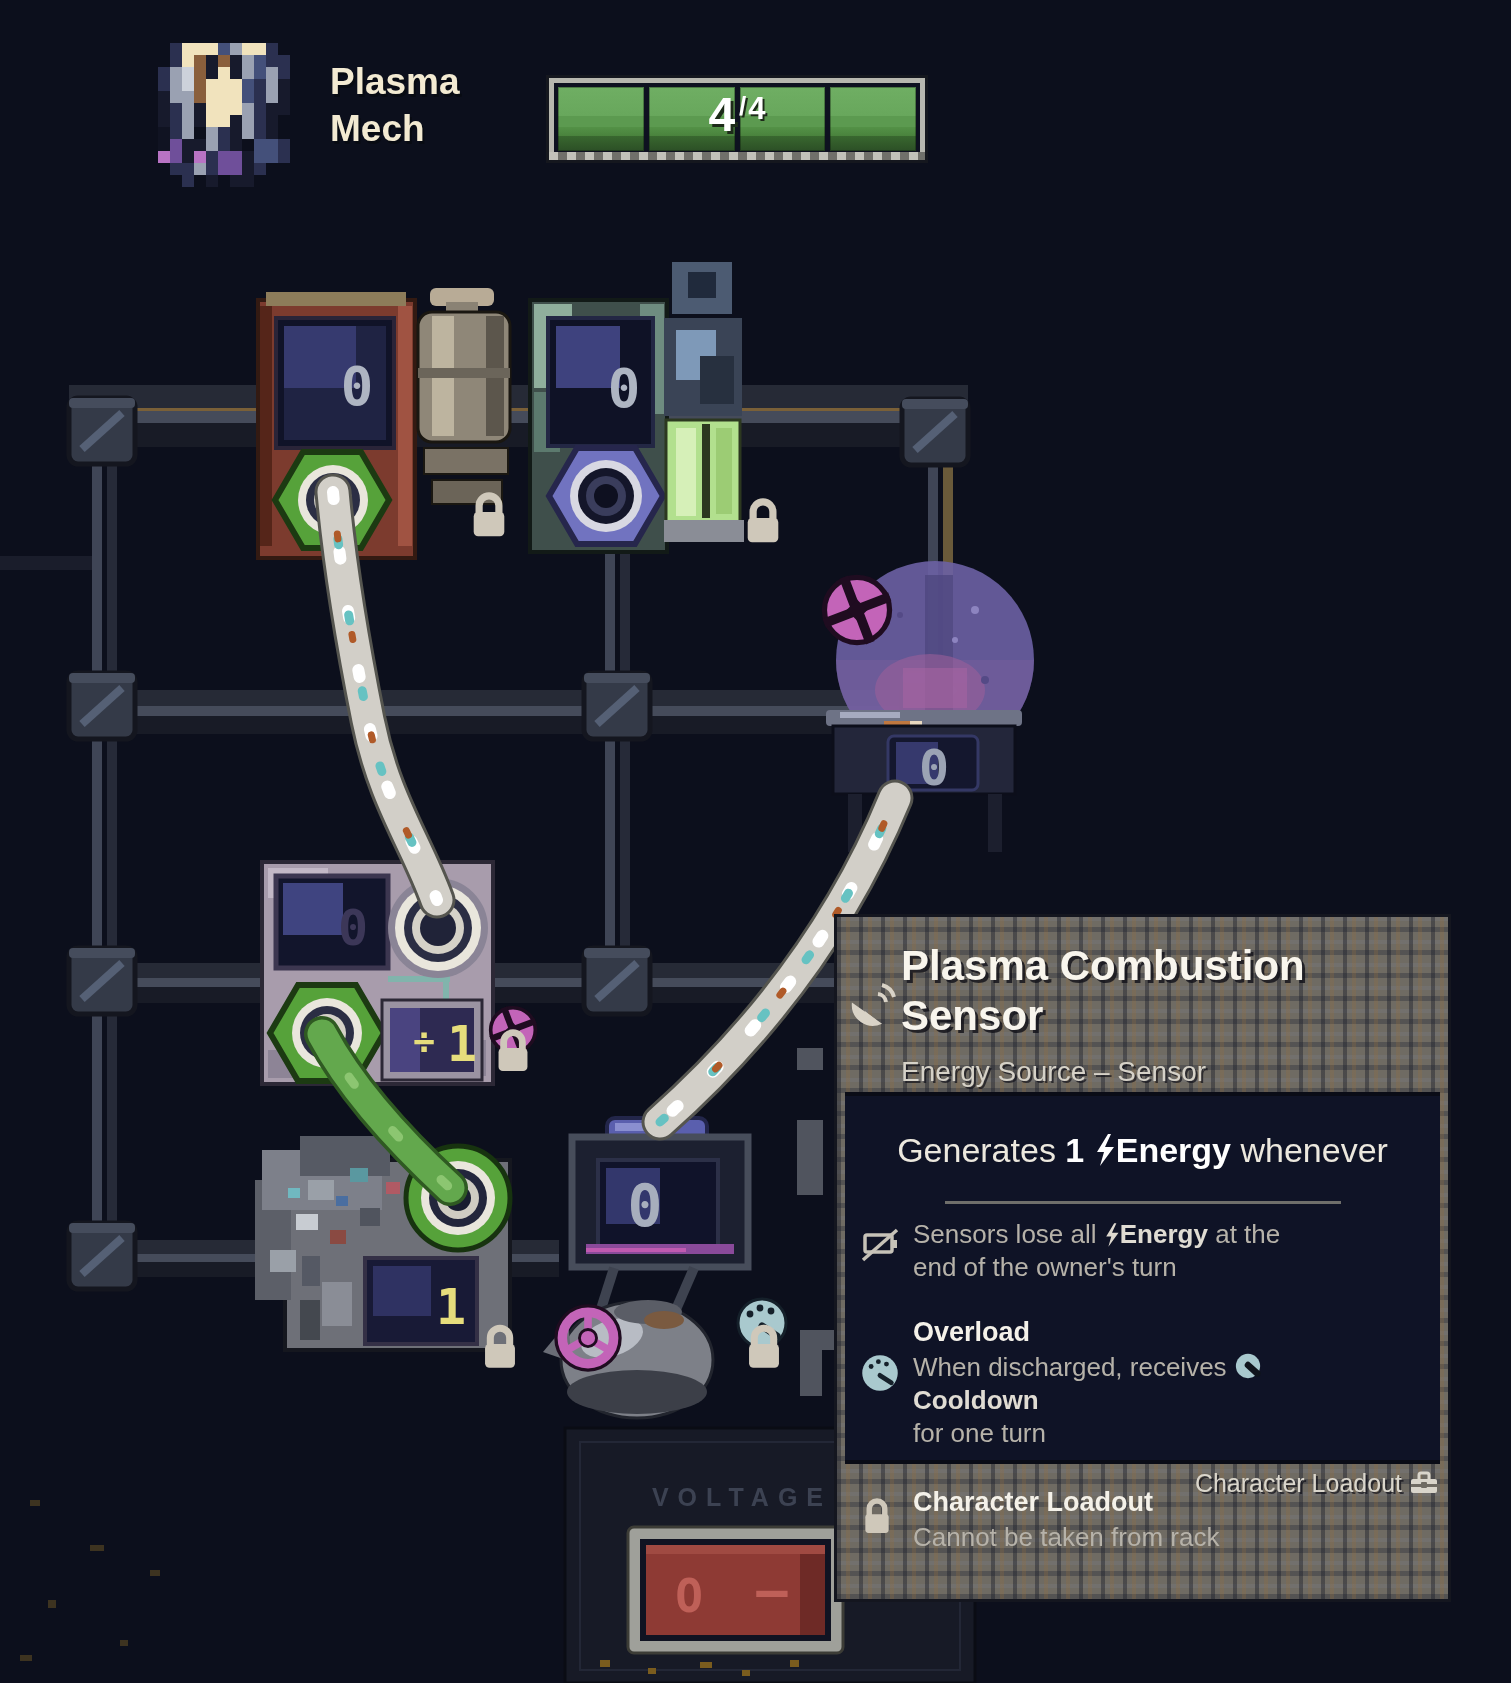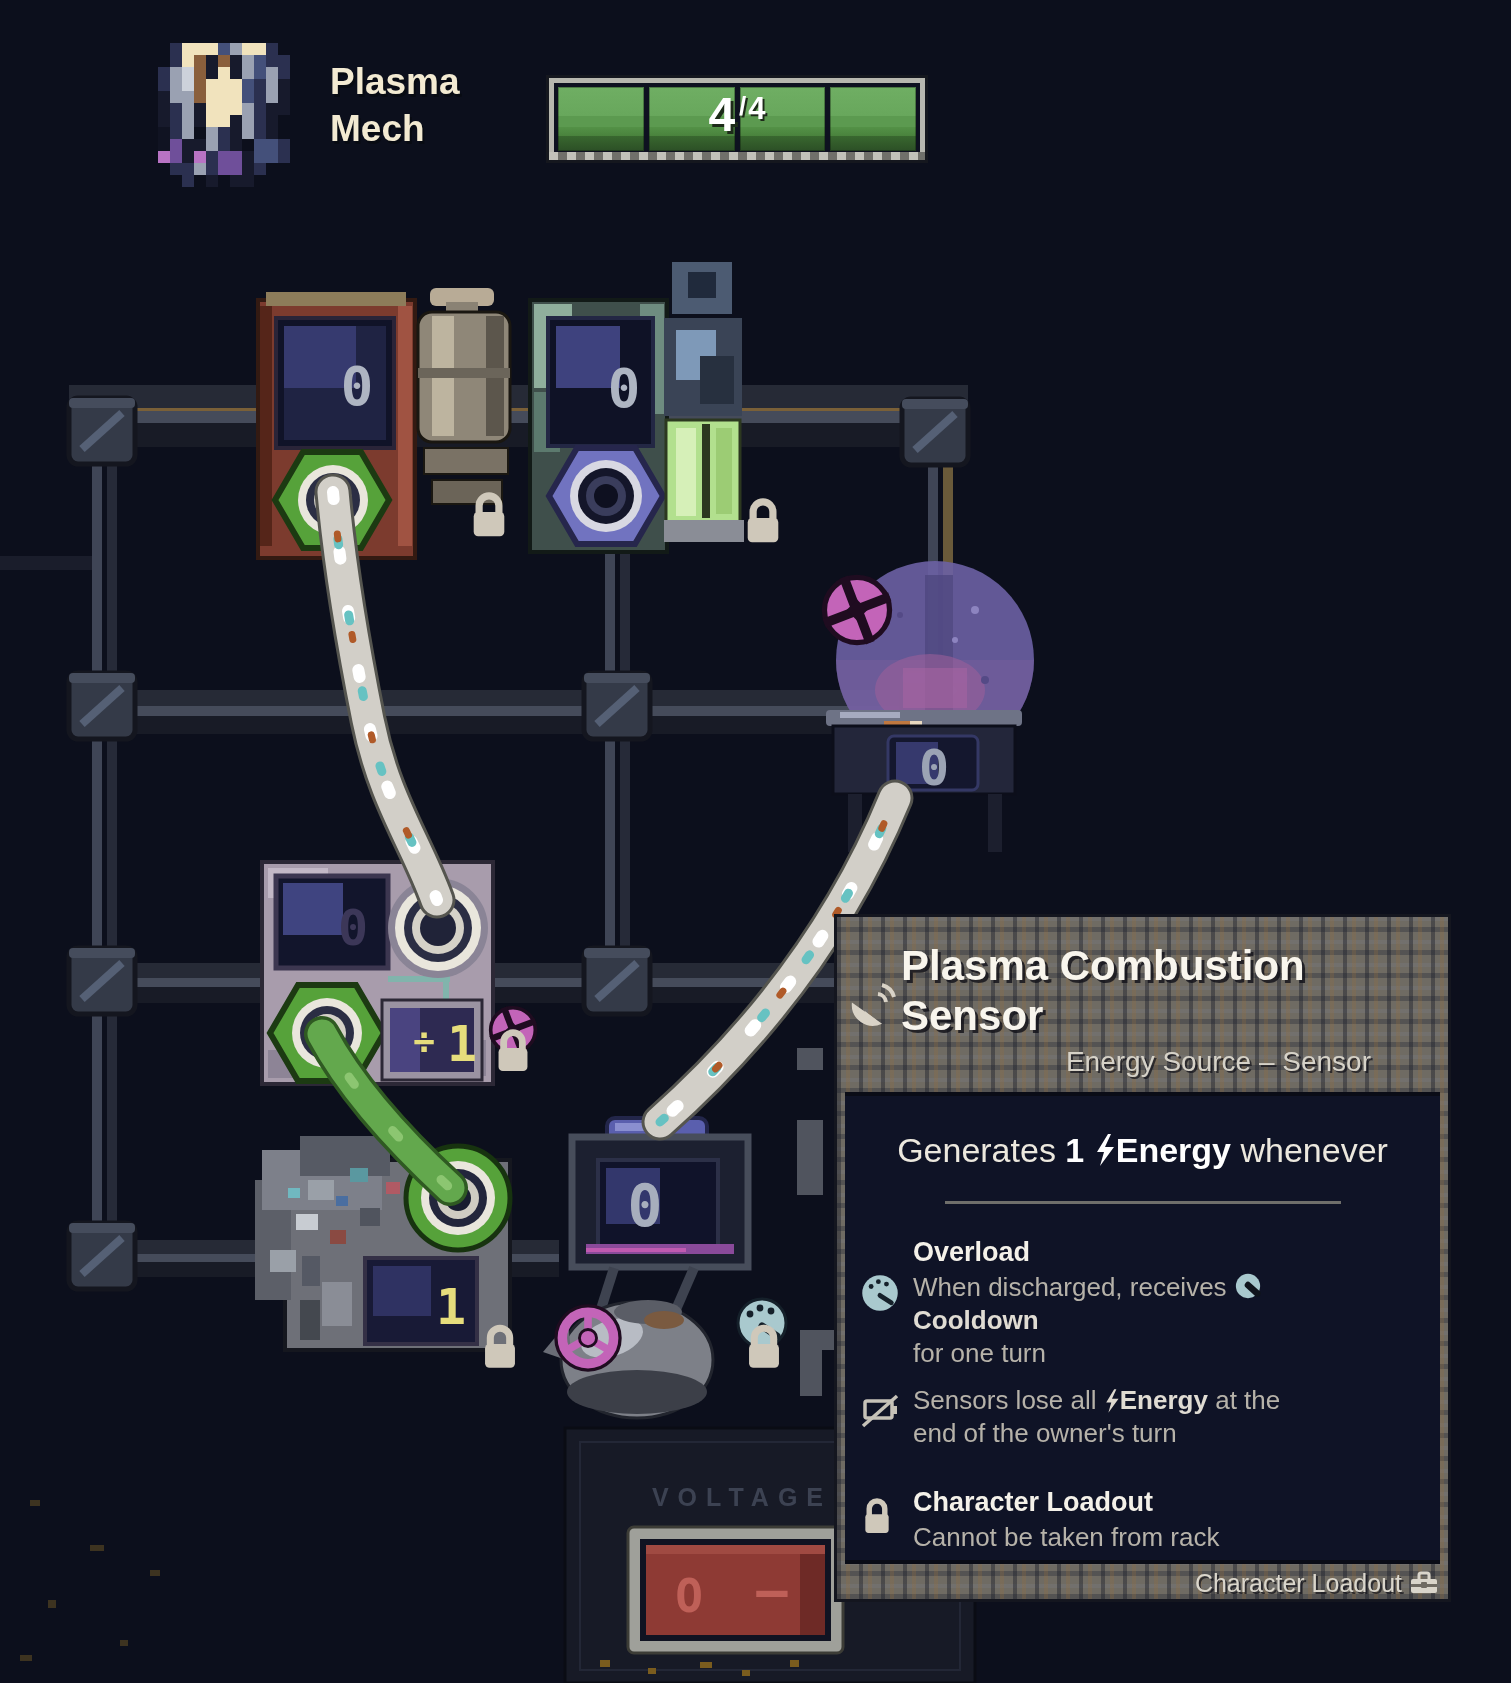--- a/index.html
+++ b/index.html
@@ -32,22 +32,22 @@
   #tooltip{position:absolute;left:834px;top:914px;width:617px;height:688px;box-sizing:border-box;
     border:3px solid #14161f;
     background-color:#6f6b63;
     background-image:
       repeating-linear-gradient(90deg, rgba(30,33,44,.45) 0 4px, transparent 4px 9px, rgba(150,110,60,.26) 9px 13px, transparent 13px 22px),
       repeating-linear-gradient(0deg, rgba(40,44,56,.38) 0 5px, transparent 5px 11px, rgba(125,130,145,.22) 11px 15px, transparent 15px 23px);}
   #tt-header{height:175px;display:flex;padding:24px 14px 0 12px;box-sizing:border-box;}
   #tt-dish{flex:0 0 52px;padding-top:36px;}
   #tt-title{font-size:42px;line-height:50px;font-weight:bold;color:#f8f5ed;
             text-shadow:3px 3px 0 rgba(16,16,24,.8);max-width:470px;}
-  #tt-sub{font-size:28px;color:#d6d2c8;margin-top:5px;text-shadow:2px 2px 0 rgba(16,16,24,.7);text-align:right;}
-  #tt-body{margin:0 8px;height:472px;box-sizing:border-box;background:#0f1326;
+  #tt-sub{font-size:28px;color:#d6d2c8;margin-top:15px;text-shadow:2px 2px 0 rgba(16,16,24,.7);}
+  #tt-body{margin:0 8px;height:372px;box-sizing:border-box;background:#0f1326;
            border-top:4px solid #0a0c16;border-bottom:4px solid #0a0c16;
            padding-top:30px;position:relative;color:#ece8de;}
   .fxline{text-align:center;font-size:34px;line-height:49px;}
   .fxline b{color:#fff;}
   .fxline .plasma{color:#c465b8;font-weight:bold;}
   .icon-inline{display:inline-block;vertical-align:-4px;}
   #tt-divider{width:396px;height:3px;background:#6f6f6b;margin:26px auto 0;}
   .ttrow{position:relative;margin:14px 0 0 14px;padding-left:54px;width:440px;
          font-size:26px;line-height:33px;color:#b6b2a9;}
   .ttrow b{color:#e0dcd3;}
@@ -479,20 +479,39 @@
       <span>Generates</span>
       <b>1</b>
       <span class="icon-inline"><svg width="22" height="32" viewBox="0 0 22 32">
               <polygon points="14,0 3,18 10,18 6,32 20,13 11,13 17,0" fill="#ffffff"></polygon>
             </svg></span><b>Energy</b>
       <span>whenever</span>
     </div>
 
     <div id="tt-divider"></div>
 
+    <div class="ttrow" id="row-sensor">
+      <span class="rowicon">
+        <svg width="44" height="44" viewBox="0 0 44 44">
+          <rect x="6" y="13" width="27" height="17" rx="2" fill="none" stroke="#c6c2b8" stroke-width="3.5"></rect>
+          <rect x="33" y="18" width="5" height="8" fill="#c6c2b8"></rect>
+          <line x1="4" y1="38" x2="38" y2="8" stroke="#c6c2b8" stroke-width="3.5"></line>
+        </svg>
+      </span>
+      <div>
+        <span>Sensors lose all</span>
+        <span class="icon-inline"><svg width="16" height="24" viewBox="0 0 22 32">
+                <polygon points="14,0 3,18 10,18 6,32 20,13 11,13 17,0" fill="#ded9cf"></polygon>
+              </svg></span><b>Energy</b>
+        <span>at the</span>
+        <br>
+        <span>end of the owner's turn</span>
+      </div>
+    </div>
+
     <div class="ttrow" id="row-overload">
       <span class="rowicon">
         <svg width="42" height="42" viewBox="-26 -26 52 52">
               <circle r="22" fill="#a9c9ce"></circle>
               <circle cx="-11" cy="-8" r="3" fill="#15202a"></circle>
               <circle cx="-2" cy="-14" r="3" fill="#15202a"></circle>
               <circle cx="8" cy="-11" r="3" fill="#15202a"></circle>
               <line x1="0" y1="3" x2="14" y2="12" stroke="#15202a" stroke-width="6" stroke-linecap="round"></line>
             </svg>
       </span>
@@ -501,39 +520,20 @@
         <span>When discharged, receives</span>
         <span class="icon-inline"><svg width="28" height="28" viewBox="0 0 30 30">
                 <circle cx="15" cy="15" r="13" fill="#a9c9ce"></circle>
                 <path d="M15 14 L25 23" stroke="#10141c" stroke-width="7" stroke-linecap="round"></path>
               </svg></span><b>Cooldown</b>
         <br>
         <span>for one turn</span>
       </div>
     </div>
 
-    <div class="ttrow" id="row-sensor">
-      <span class="rowicon">
-        <svg width="44" height="44" viewBox="0 0 44 44">
-          <rect x="6" y="13" width="27" height="17" rx="2" fill="none" stroke="#c6c2b8" stroke-width="3.5"></rect>
-          <rect x="33" y="18" width="5" height="8" fill="#c6c2b8"></rect>
-          <line x1="4" y1="38" x2="38" y2="8" stroke="#c6c2b8" stroke-width="3.5"></line>
-        </svg>
-      </span>
-      <div>
-        <span>Sensors lose all</span>
-        <span class="icon-inline"><svg width="16" height="24" viewBox="0 0 22 32">
-                <polygon points="14,0 3,18 10,18 6,32 20,13 11,13 17,0" fill="#ded9cf"></polygon>
-              </svg></span><b>Energy</b>
-        <span>at the</span>
-        <br>
-        <span>end of the owner's turn</span>
-      </div>
-    </div>
-
     <div class="ttrow" id="row-loadout">
       <span class="rowicon">
         <svg width="36" height="42" viewBox="-20 -26 40 54">
               <path d="M -10 1 v -8 a 10 10 0 0 1 20 0 v 8" fill="none" stroke="#cfc8ba" stroke-width="7"></path>
               <rect x="-15" y="0" width="30" height="24" rx="4" fill="#cfc8ba"></rect>
             </svg>
       </span>
       <div class="rowtitle">Character Loadout</div>
       <div>Cannot be taken from rack</div>
     </div>

